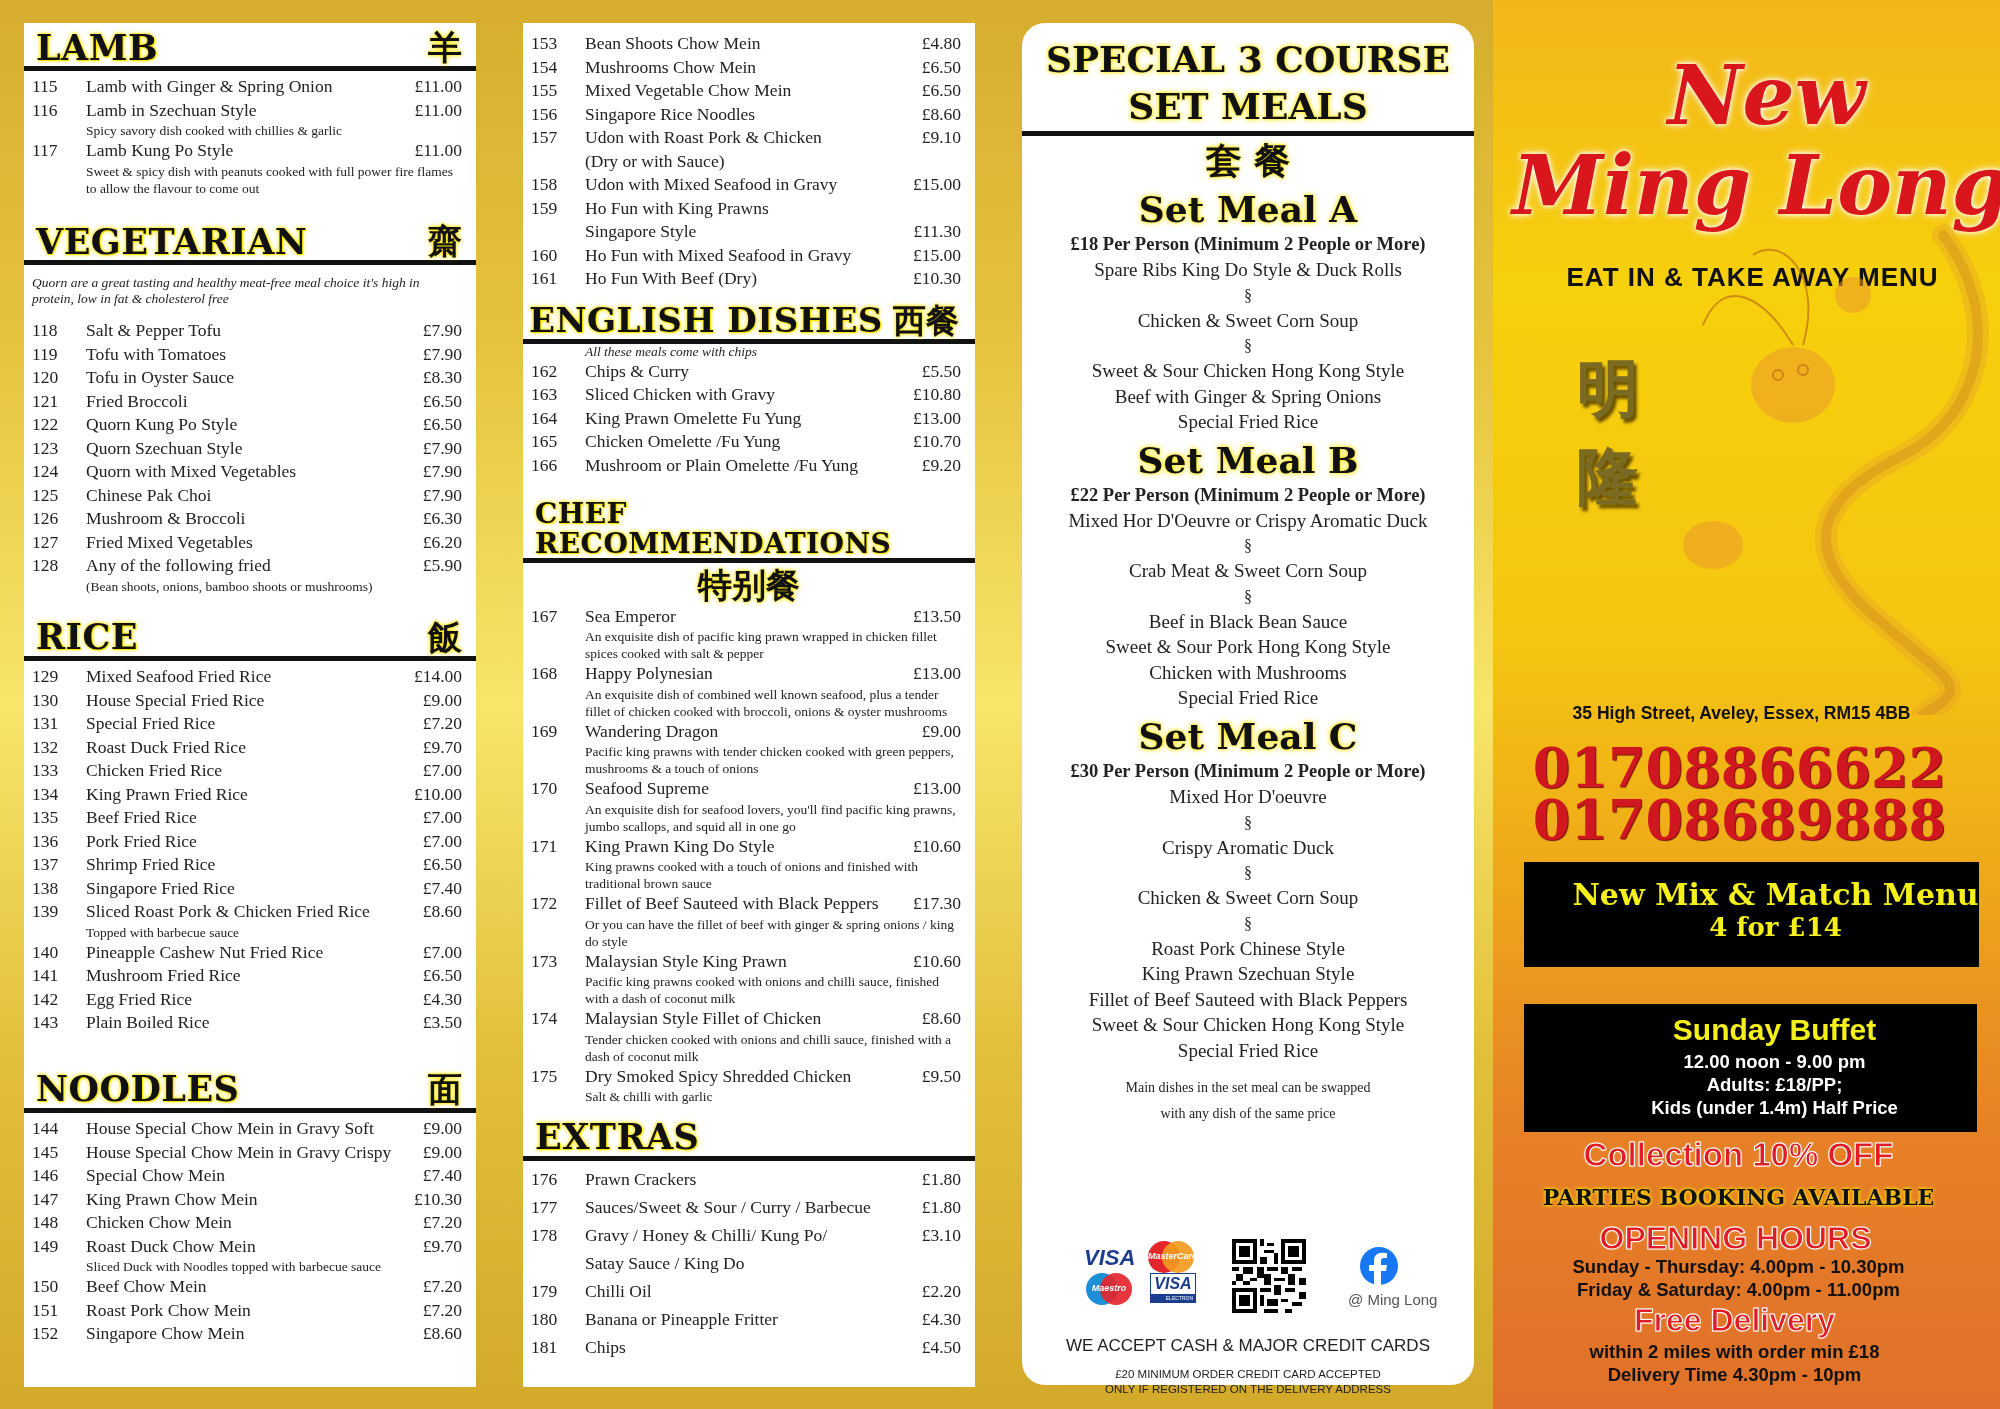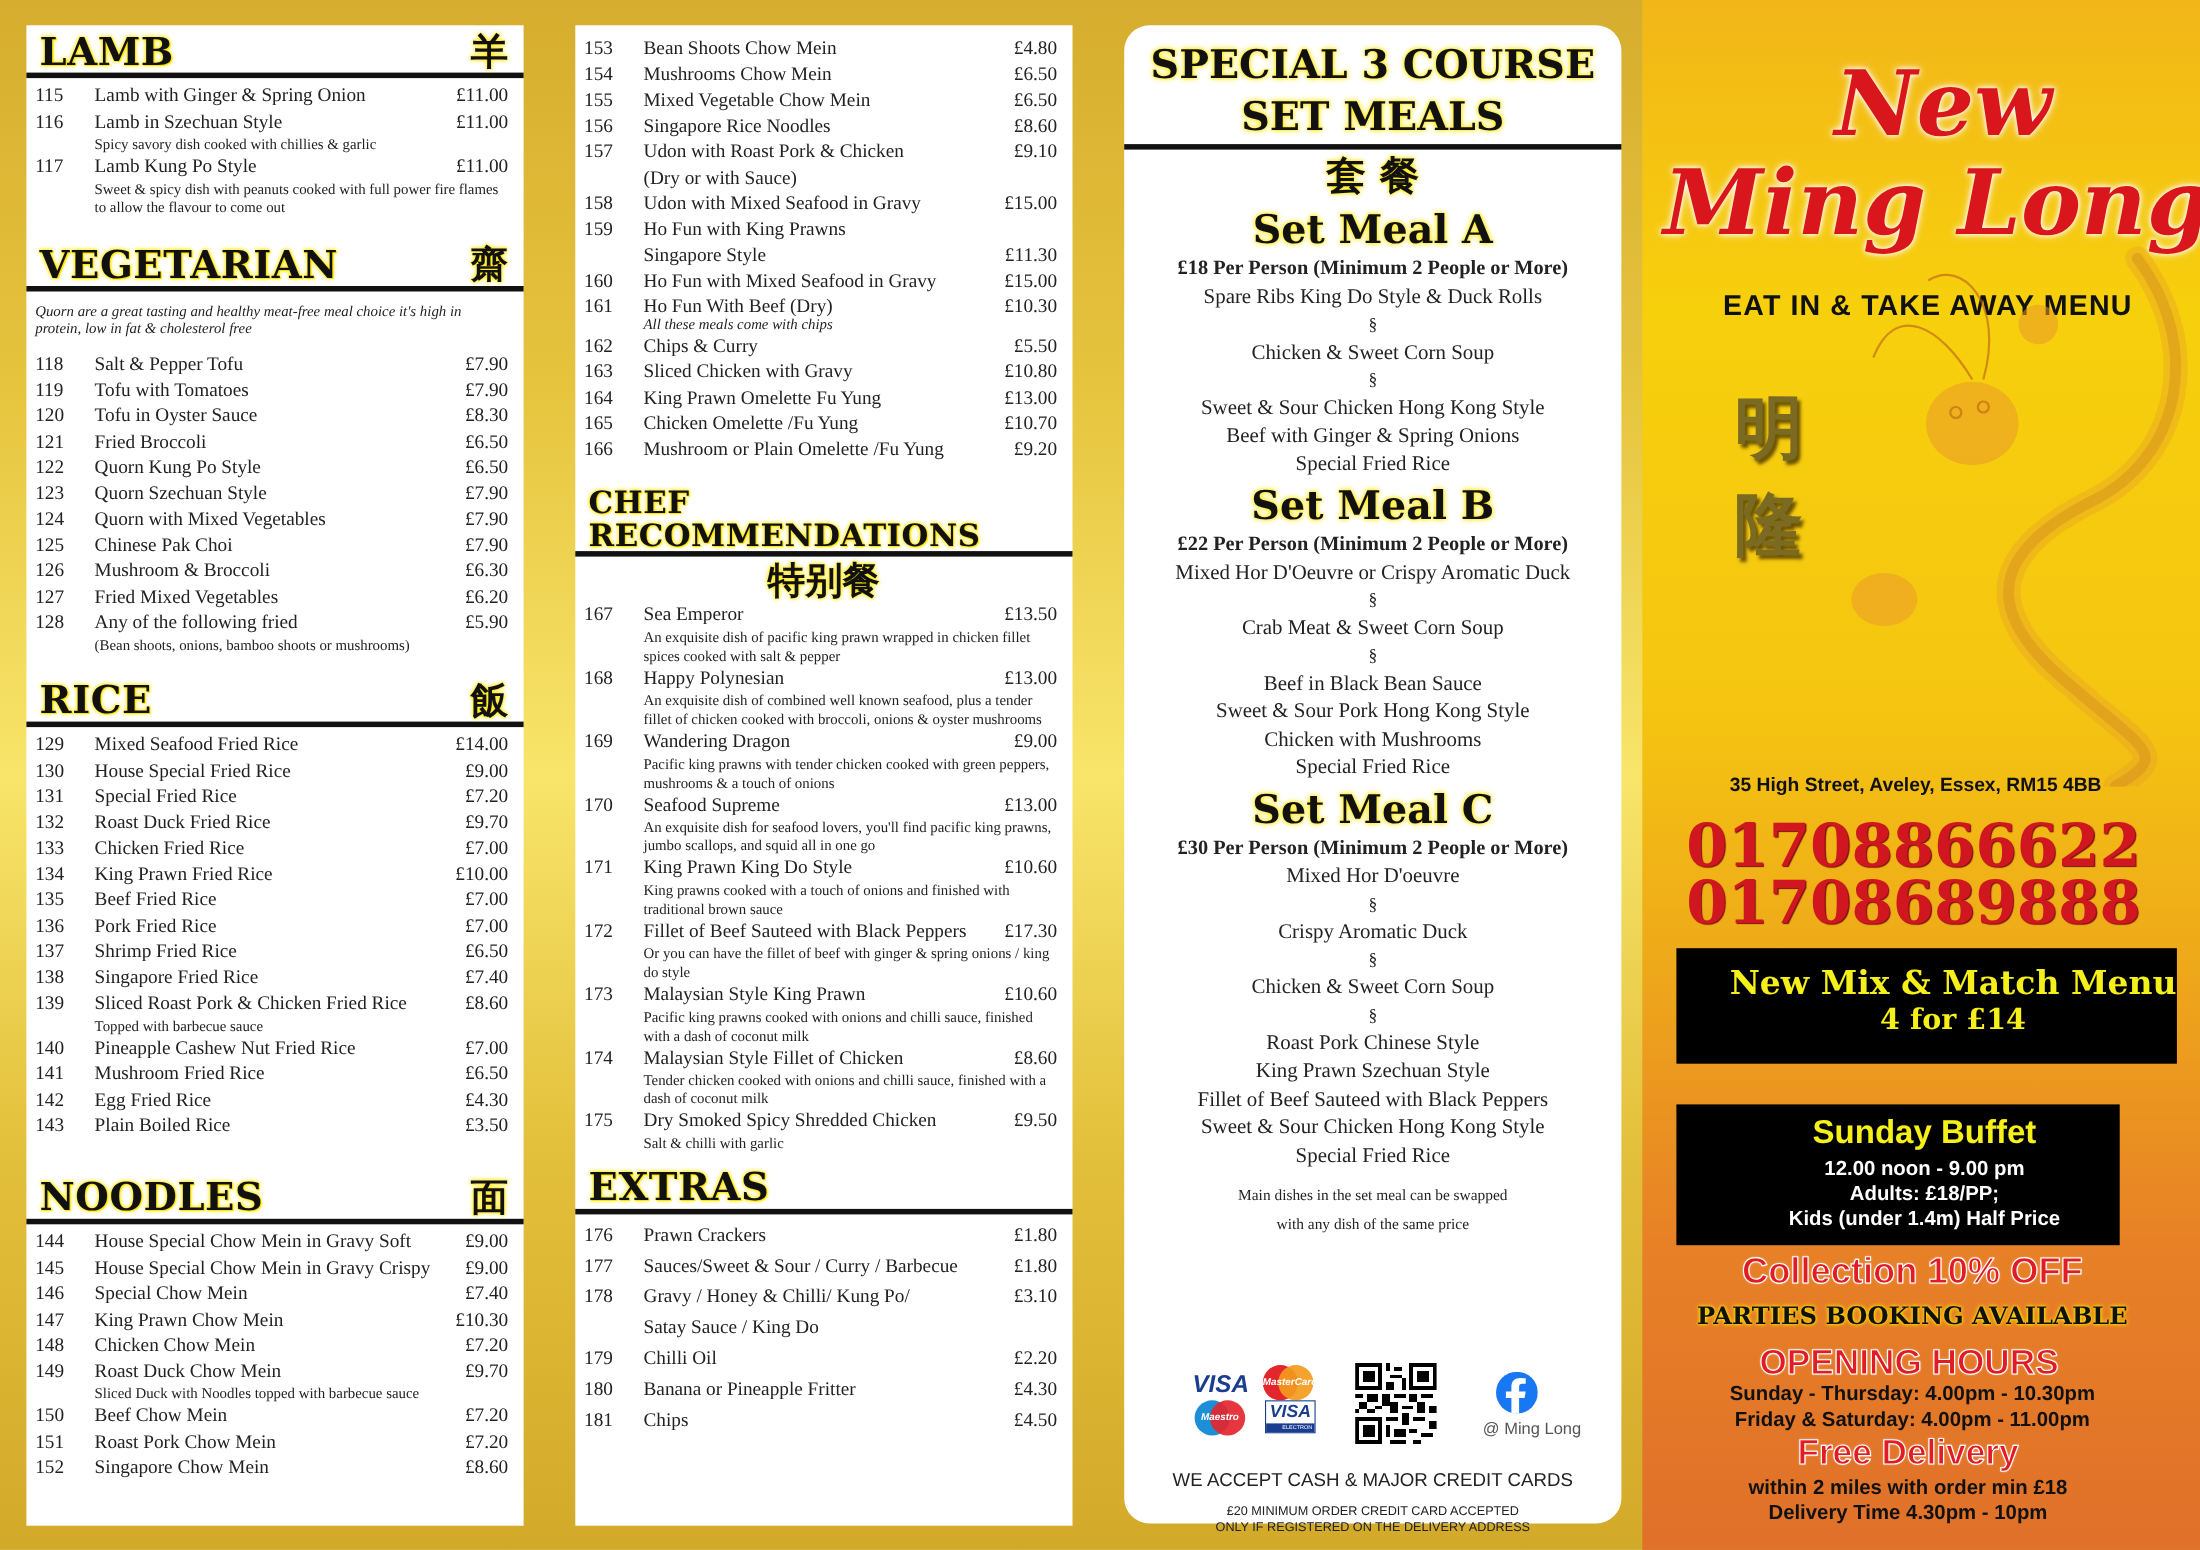--- a/index.html
+++ b/index.html
@@ -350,20 +350,24 @@
         <span class="name">Ho Fun with Mixed Seafood in Gravy</span>
         <span class="price">£15.00</span>
       </div>
       <div class="row">
         <span class="num">161</span>
         <span class="name">Ho Fun With Beef (Dry)</span>
         <span class="price">£10.30</span>
       </div>
     </div>
 
+  <div class="sec-head" style="margin-top:12px;padding-left:6px">
+    <span class="sec-title" style="font-size:34px">ENGLISH DISHES</span>
+    <span class="sec-zh" style="font-size:33px;margin-right:auto;margin-left:10px">西餐</span>
+  </div>
   <div class="note-it" style="padding-left:62px;margin-top:-4px">All these meals come with chips</div>
   <div>
       <div class="row">
         <span class="num">162</span>
         <span class="name">Chips &amp; Curry</span>
         <span class="price">£5.50</span>
       </div>
       <div class="row">
         <span class="num">163</span>
         <span class="name">Sliced Chicken with Gravy</span>
@@ -651,21 +655,21 @@
 
   <div class="cover-text" style="top:703px;left:-5px;font-size:17.5px;font-weight:bold;color:#111">35 High Street, Aveley, Essex, RM15 4BB</div>
   <div class="cover-text" style="top:742px;left:-7px;font:bold 54px/52px 'DejaVu Serif',serif;color:#d0161f;text-shadow:1px 1px 1px #7a0d0d">01708866622</div>
   <div class="cover-text" style="top:794px;left:-7px;font:bold 54px/52px 'DejaVu Serif',serif;color:#d0161f;text-shadow:1px 1px 1px #7a0d0d">01708689888</div>
 
   <div class="black-box" style="left:31px;top:862px;width:455px;height:105px">
     <div style="text-align:center;padding-top:16px;font:bold 30px/34px 'DejaVu Serif',serif;color:#f5ef1a">New Mix &amp; Match Menu</div>
     <div style="text-align:center;font:bold 26px/30px 'DejaVu Serif',serif;color:#f5ef1a">4 for £14</div>
   </div>
 
-  <div class="black-box" style="left:31px;top:1004px;width:403px;height:128px;text-align:center;font-family:'Liberation Sans',sans-serif">
+  <div class="black-box" style="left:31px;top:1004px;width:453px;height:128px;text-align:center;font-family:'Liberation Sans',sans-serif">
     <div style="font-weight:bold;font-size:30px;line-height:40px;color:#f5ef1a;padding-top:6px">Sunday Buffet</div>
     <div style="font-weight:bold;font-size:18.5px;line-height:23px;color:#fff">12.00 noon - 9.00 pm</div>
     <div style="font-weight:bold;font-size:18.5px;line-height:23px;color:#fff">Adults: £18/PP;</div>
     <div style="font-weight:bold;font-size:18.5px;line-height:23px;color:#fff">Kids (under 1.4m) Half Price</div>
   </div>
 
   <div class="cover-text" style="top:1136px;left:-8px;font-weight:bold;font-size:33px;color:#e01d25;-webkit-text-stroke:1px #fff;text-shadow:0 0 2px #fff">Collection 10% OFF</div>
   <div class="cover-text" style="top:1184px;left:-8px;font:bold 22px 'DejaVu Serif',serif;color:#111;text-shadow:0 0 3px #ffe600,0 0 4px #ffe600">PARTIES BOOKING AVAILABLE</div>
   <div class="cover-text" style="top:1220px;left:-11px;font-weight:bold;font-size:32px;color:#e01d25;-webkit-text-stroke:1px #fff;text-shadow:0 0 2px #fff">OPENING HOURS</div>
   <div class="cover-text" style="top:1255px;left:-8px;font-weight:bold;font-size:18.5px;line-height:23px;color:#111">

